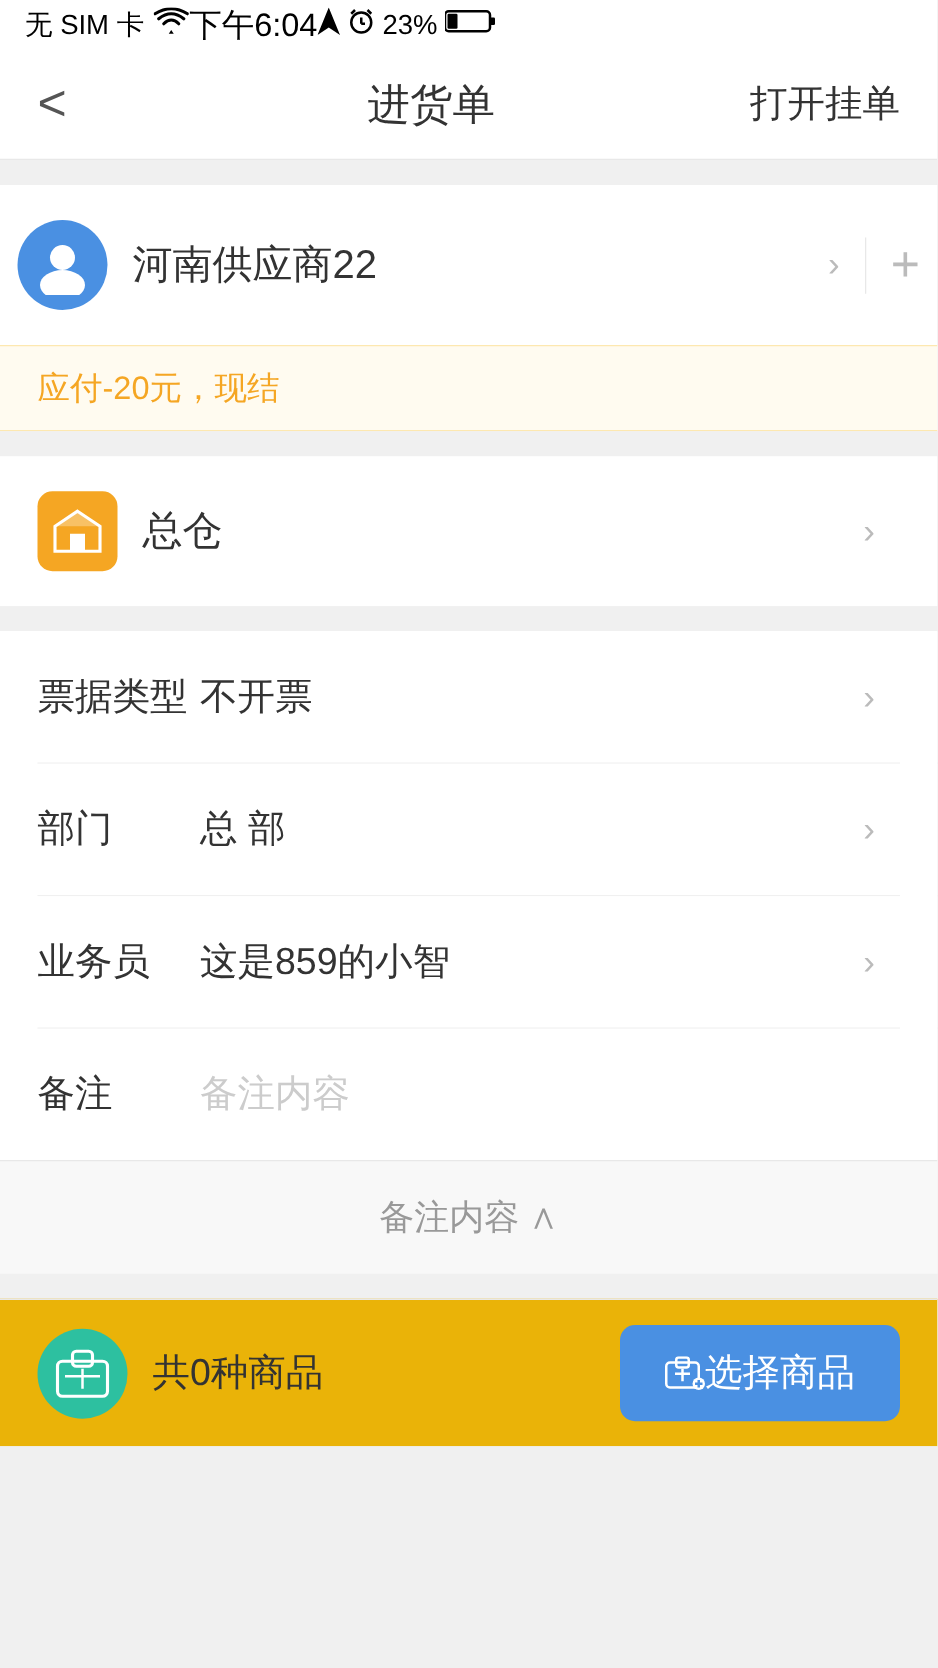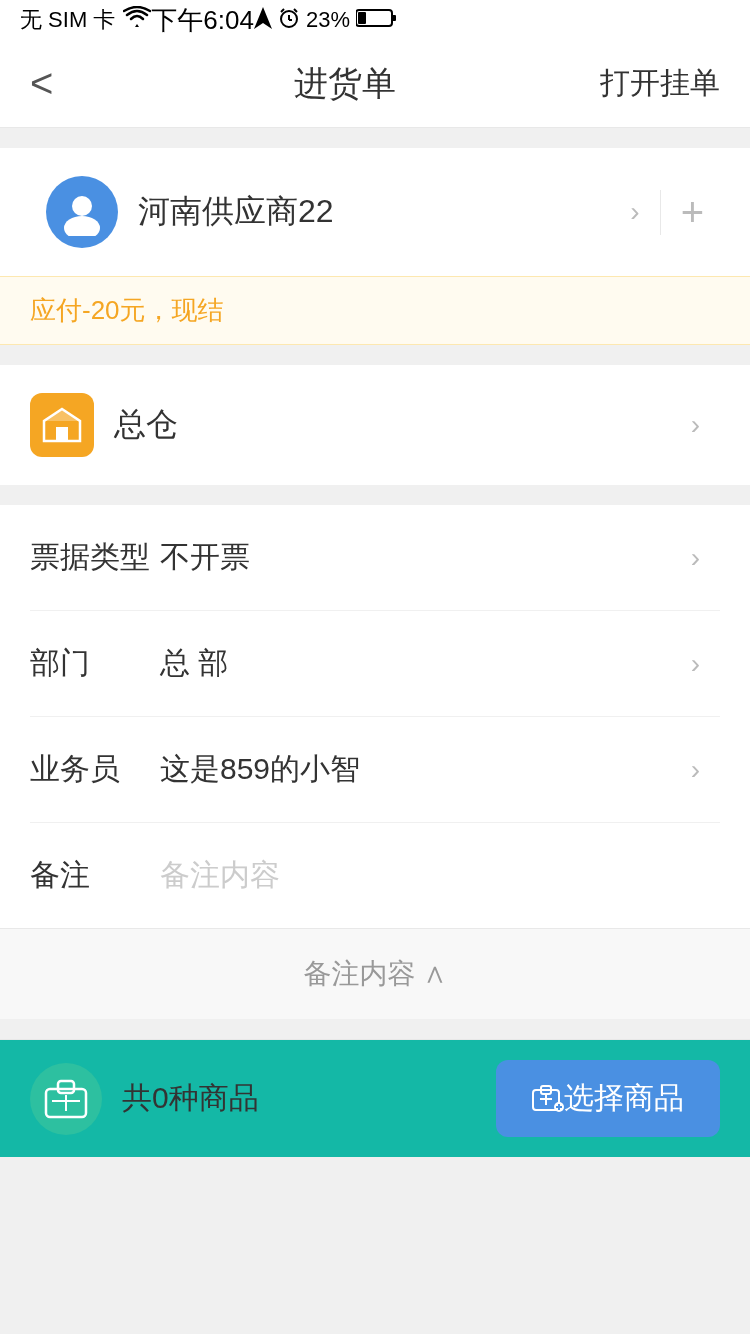--- a/index.html
+++ b/index.html
@@ -58,21 +58,21 @@
     
     .card-section {
       background: #fff;
       width: 750px;
     }
 
     
     .supplier-row {
       display: flex;
       align-items: center;
-      padding: 28px 46px;
+      padding: 28px 14px;
       border-bottom: none;
       position: relative;
     }
     .supplier-avatar {
       width: 72px; height: 72px; border-radius: 50%; background: #4a90e2;
       display: flex; align-items: center; justify-content: center;
       margin-right: 20px; flex-shrink: 0;
     }
     .supplier-name { font-size: 32px; color: #333; flex: 1; }
     .row-arrow { font-size: 28px; color: #bbb; margin-right: 20px; }
@@ -119,21 +119,21 @@
       display: flex;
       align-items: center;
       justify-content: center;
       padding: 26px 30px;
       border-top: 1px solid #e8e8e8;
     }
     .collapse-text { font-size: 28px; color: #999; }
 
     
     .bottom-bar {
-      background: #14b8a6;
+      background: #eab308;
       display: flex;
       align-items: center;
       padding: 20px 30px;
       border-top: 1px solid #e8e8e8;
       gap: 20px;
     }
     .product-icon-wrap {
       width: 72px; height: 72px; border-radius: 50%; background: #2dc0a0;
       display: flex; align-items: center; justify-content: center;
       flex-shrink: 0;

